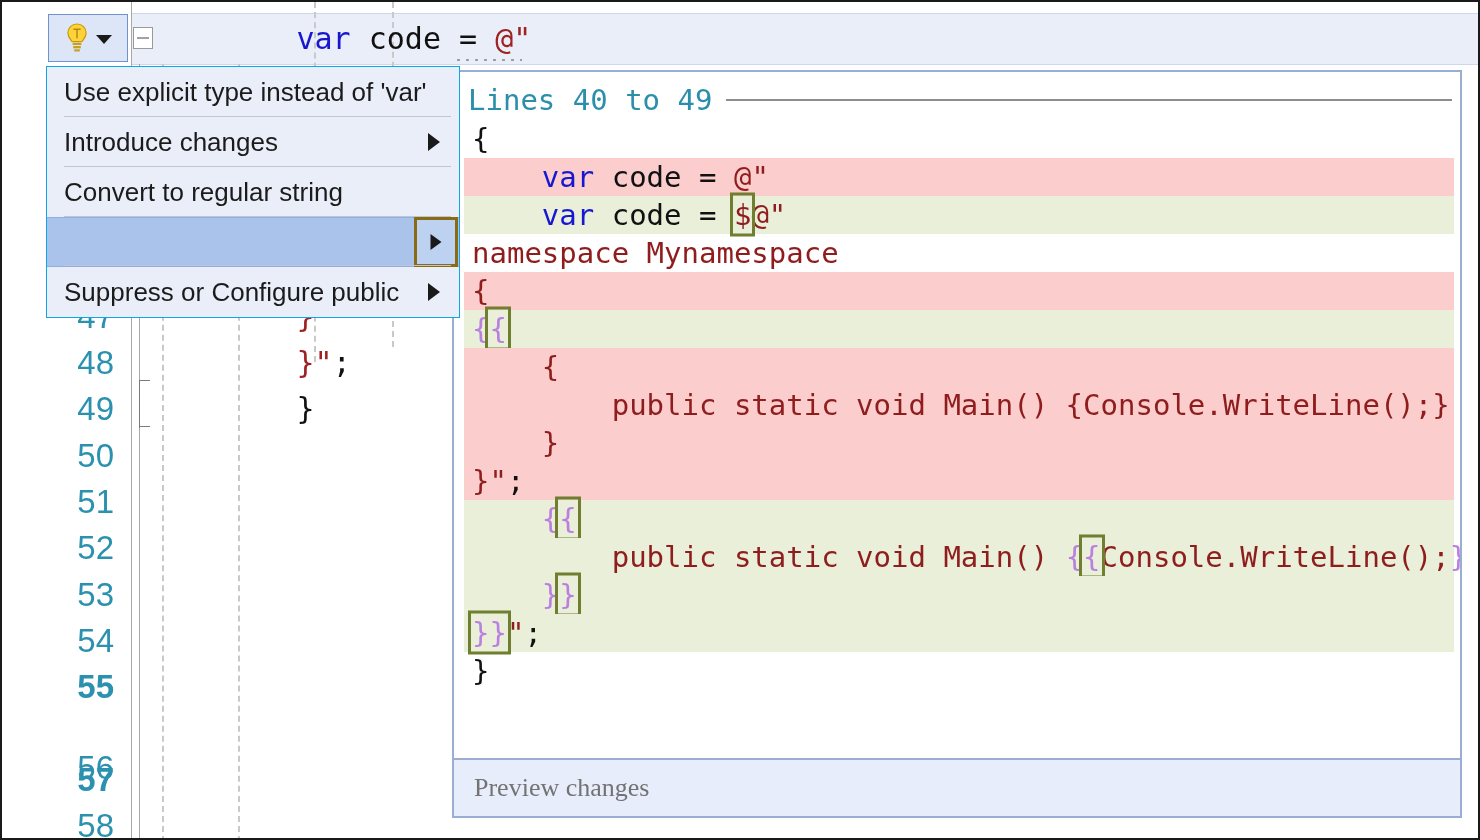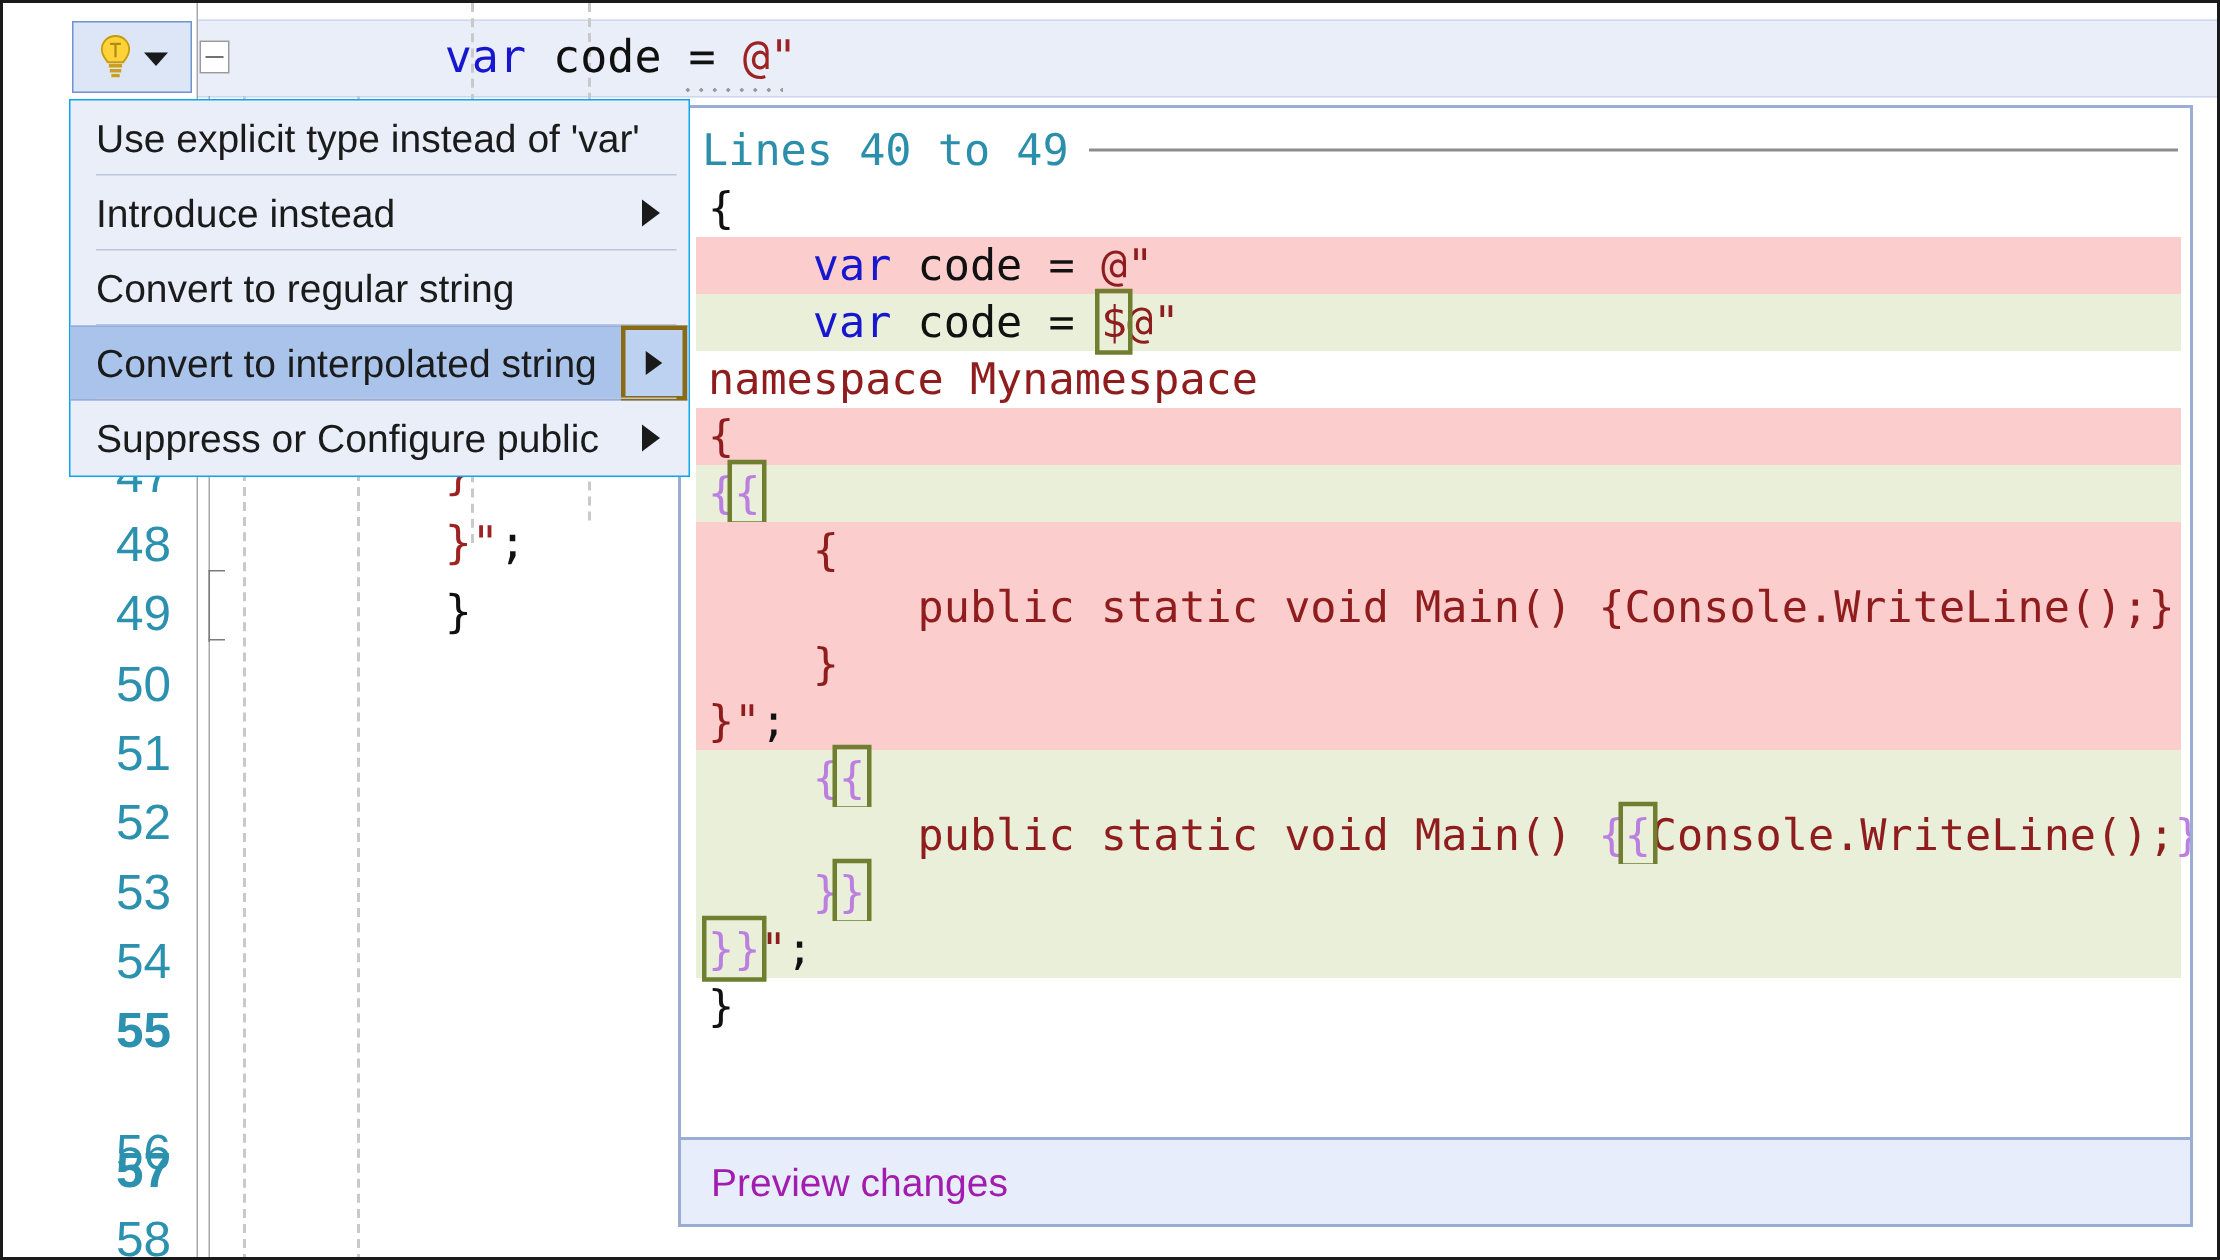--- a/index.html
+++ b/index.html
@@ -203,23 +203,23 @@
   #preview-footer {
     flex: 0 0 auto;
     height: 58px;
     background: #e7edfb;
     border-top: 2px solid #9aadd2;
     display: flex; align-items: center;
     padding-left: 20px;
     box-sizing: border-box;
   }
   #preview-footer .link {
-    color: #a21caf;
+    color: #737373;
     font-size: 26px;
-    font-family: Liberation Sans, sans-serif;
+    font-family: Liberation Serif, serif;
     cursor: pointer;
   }
 </style>
 </head>
 <body>
 
 <div id="root">
 
   <div id="editor">
     <div class="cur-line-hl" style="left:130px; top:11px; width:1350px; height:50px;"></div>
@@ -277,28 +277,27 @@
       </svg>
     </span>
     <span class="caret"></span>
   </div>
 
   <div id="ctx-menu">
       <div class="menu-item sep-below">
         <span>Use explicit type instead of 'var'</span>
       </div>
       <div class="menu-item sep-below">
-        <span>Introduce instead</span>
+        <span>Introduce changes</span>
         <span class="arrow"></span>
       </div>
       <div class="menu-item sep-below">
         <span>Convert to regular string</span>
       </div>
       <div class="menu-item selected sep-below">
-        <span>Convert to interpolated string</span>
         <span class="submenu-box">
           <span class="arrow2"></span>
         </span>
       </div>
       <div class="menu-item">
         <span>Suppress or Configure public</span>
         <span class="arrow"></span>
       </div>
     </div>
 

